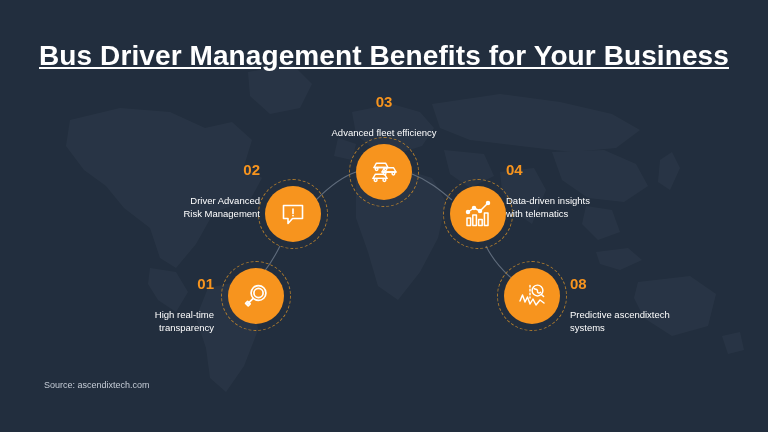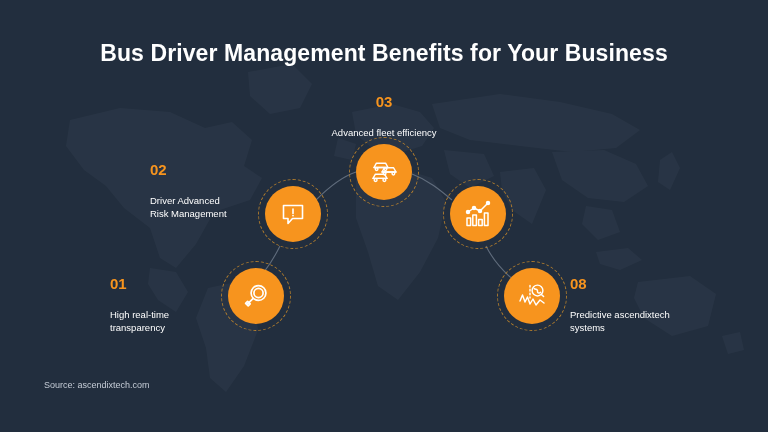--- a/index.html
+++ b/index.html
@@ -28,23 +28,24 @@
     width:768px; height:432px;
     pointer-events:none;
   }
   
   #title {
     position:absolute;
     left:0; top:40px;
     width:768px;
     text-align:center;
     color:#ffffff;
-    font-size:23px;
+    font-size:28px;
     font-weight:bold;
     letter-spacing:0.1px;
+    text-decoration:underline;
   }
   
   .node {
     position:absolute;
     width:56px; height:56px;
   }
   .ring {
     position:absolute;
     left:-7px; top:-7px;
     width:70px; height:70px;
@@ -72,21 +73,21 @@
     white-space:pre-line;
   }
   .label .num {
     display:block;
     color:#f7941e;
     font-size:15px;
     font-weight:bold;
     line-height:18px;
     margin-bottom:2px;
   }
-  .label.align-right { text-align:left; }
+  .label.align-right { text-align:right; }
   .label.align-left  { text-align:left; }
   .label.align-center{ text-align:center; }
   
   #source {
     position:absolute;
     left:44px; bottom:42px;
     color:#c5ccd6;
     font-size:9px;
   }
   #logo {
@@ -233,20 +234,25 @@
           <circle cx="17" cy="12" r="1.5" fill="#ffffff"></circle>
           <circle cx="25" cy="4" r="1.5" fill="#ffffff"></circle>
           <rect x="4" y="19" width="3.6" height="7.5"></rect>
           <rect x="9.8" y="16" width="3.6" height="10.5"></rect>
           <rect x="15.6" y="20.5" width="3.6" height="6"></rect>
           <rect x="21.4" y="14" width="3.6" height="12.5"></rect>
         </g>
       </svg>
     </div>
   </div>
+  <div class="label align-left" style="left:506px; top:148px; width:130px;">
+    <span class="num">04</span>
+    <span>Data-driven insights
+with telematics</span>
+  </div>
 
   <div class="node" style="left:504px; top:268px;">
     <div class="ring"></div>
     <div class="disc">
       <svg width="30" height="30" viewBox="0 0 30 30">
         <g fill="none" stroke="#ffffff" stroke-width="1.45" stroke-linecap="round" stroke-linejoin="round">
           <polyline points="3,20 5.5,14 8,21 10.5,16 13,23 16,18 19,24 23,19 27,22"></polyline>
           <line x1="13" y1="4.5" x2="13" y2="17" stroke-dasharray="1.6 2.2"></line>
           <circle cx="20.5" cy="9.5" r="5.4"></circle>
           <path d="M17.2 7.6 C18.4 8.6 19.4 8 20.2 8.9 C21 9.8 20 10.6 20.8 11.6

